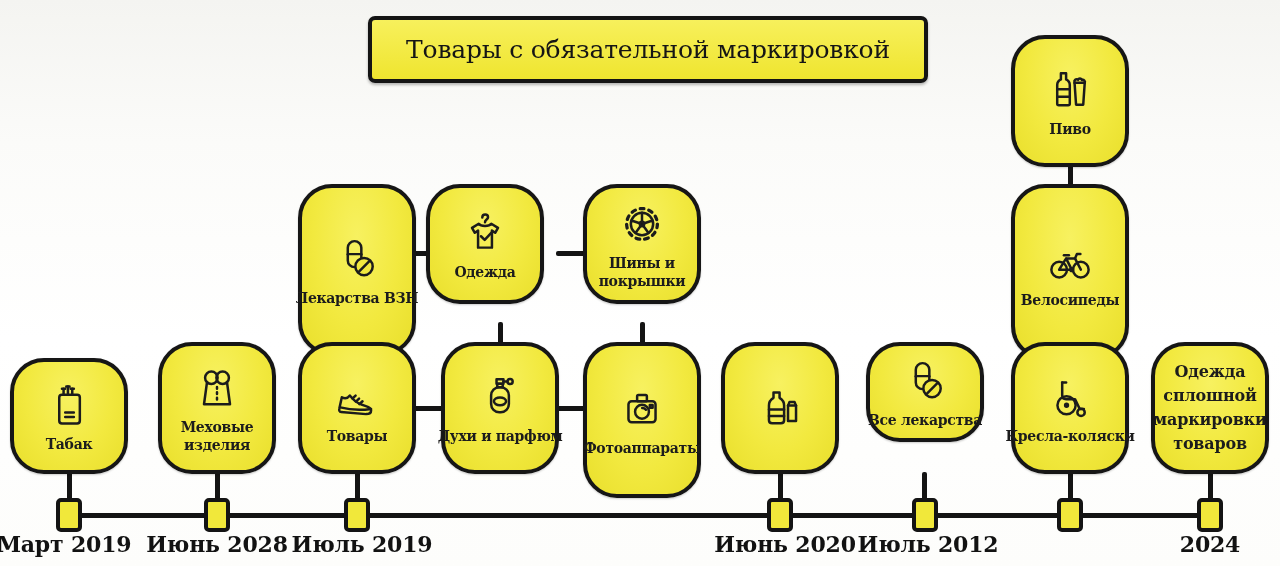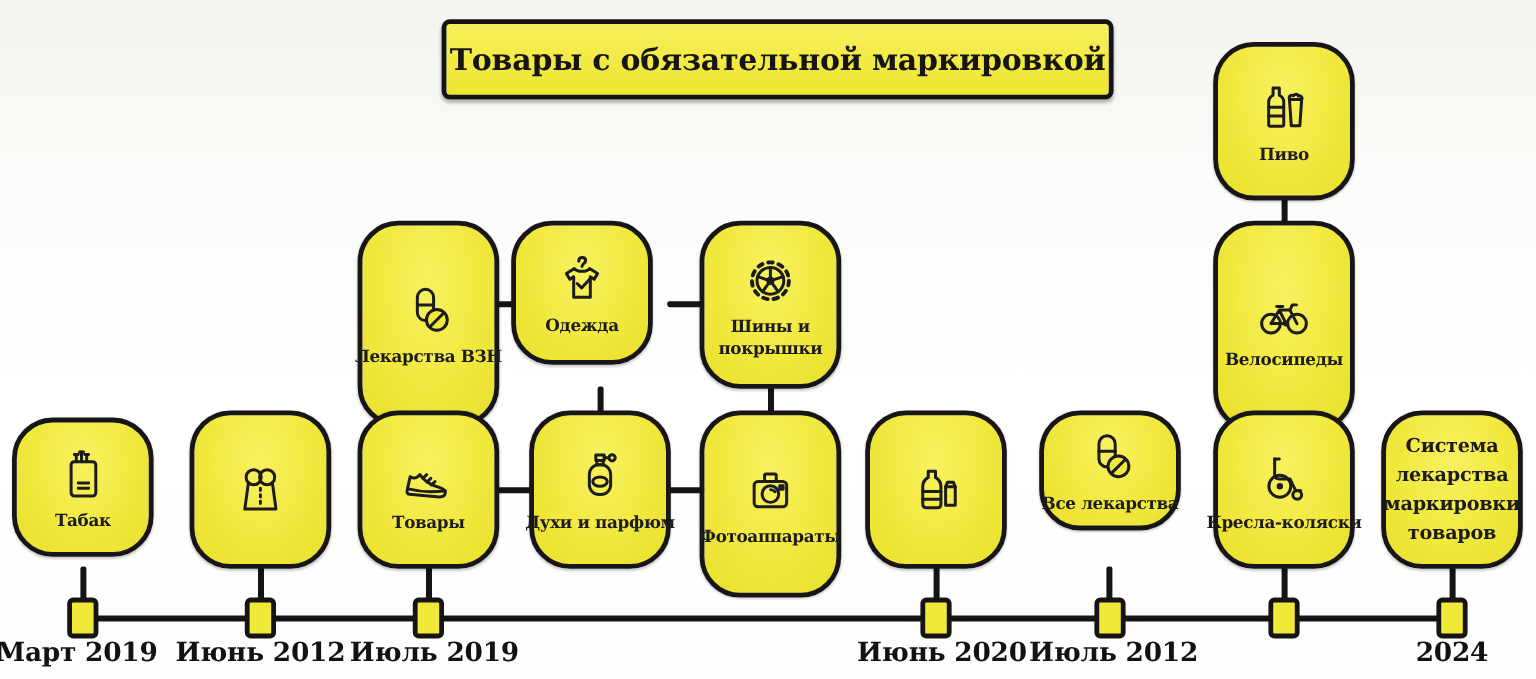--- a/index.html
+++ b/index.html
@@ -6,21 +6,21 @@
   body{
     width:1280px;height:566px;position:relative;overflow:hidden;
     font-family:"DejaVu Serif", serif;
     background:linear-gradient(180deg,#f4f4f1 0%,#fbfbf9 25%,#ffffff 60%,#fdfdfb 100%);
   }
   .title-box{
     position:absolute;left:368px;top:16px;width:560px;height:67px;box-sizing:border-box;
     border:4px solid #141414;border-radius:7px;
     background:linear-gradient(180deg,#f7f05c,#efe52f);
     display:flex;align-items:center;justify-content:center;
-    font-size:25px;font-weight:bold;color:#151515;letter-spacing:-0.2px;
+    font-size:25px;font-weight:normal;color:#151515;letter-spacing:-0.2px;
     box-shadow:0 2px 3px rgba(0,0,0,.28);
   }
   .card{
     position:absolute;width:118px;box-sizing:border-box;
     background:radial-gradient(ellipse at 50% 30%, #f7f160 0%, #f2e93f 55%, #e9df2c 100%);
     border:4px solid #161616;border-radius:34px;
     display:flex;flex-direction:column;align-items:center;justify-content:center;
     gap:5px;padding:24px 3px;
     box-shadow:0 1px 2px rgba(0,0,0,.2);
   }
@@ -72,43 +72,44 @@
 
 <div class="node" style="left:56px"></div>
 <div class="node" style="left:204px"></div>
 <div class="node" style="left:344px"></div>
 <div class="node" style="left:767px"></div>
 <div class="node" style="left:912px"></div>
 <div class="node" style="left:1057px"></div>
 <div class="node" style="left:1197px"></div>
 
 <div class="tl-label" style="left:-26px">Март 2019</div>
-<div class="tl-label" style="left:127px">Июнь 2012</div>
+<div class="tl-label" style="left:127px">Июнь 2028</div>
 <div class="tl-label" style="left:272px">Июль 2019</div>
 <div class="tl-label" style="left:695px">Июнь 2020</div>
 <div class="tl-label" style="left:838px">Июль 2012</div>
 <div class="tl-label" style="left:1120px">2024</div>
 
-<div class="card" style="left:10px;top:348px;height:116px">
+<div class="card" style="left:10px;top:358px;height:116px">
   <svg class="icon" viewBox="0 0 48 48">
     <rect x="15" y="14.5" width="19" height="26.5" rx="2.5"></rect>
     <path d="M19 14.5 V9 M23 14.5 V7 M27 14.5 V9"></path>
     <path d="M17.5 9 h3 M21.5 7 h3 M25.5 9 h3"></path>
     <path d="M20.5 31 h8 M20.5 35 h8"></path>
   </svg>
   <div class="label one-line">Табак</div>
 </div>
 
 <div class="card" style="left:158px;top:342px;height:132px">
   <svg class="icon" viewBox="0 0 48 48">
     <circle cx="18.8" cy="14.5" r="5.8"></circle>
     <circle cx="29.2" cy="14.5" r="5.8"></circle>
     <path d="M14.8 18.5 L12 39 H36 L33.2 18.5"></path>
     <path d="M24 23 v1.6 M24 28 v1.6 M24 33 v1.6"></path>
   </svg>
+  <div class="label">Меховые изделия</div>
 </div>
 
 <div class="card" style="left:298px;top:184px;height:172px">
   <svg class="icon" viewBox="0 0 48 48">
     <rect x="15.5" y="7.5" width="12.5" height="24" rx="6.2"></rect>
     <path d="M15.5 19.5 h12.5"></path>
     <circle cx="30.5" cy="31" r="8" style="fill:#f2e93f"></circle>
     <path d="M25.8 35.7 L35.2 26.3"></path>
   </svg>
   <div class="label one-line">Лекарства ВЗН</div>
@@ -116,21 +117,21 @@
 
 <div class="card" style="left:426px;top:184px;height:120px">
   <svg class="icon" viewBox="0 0 48 48">
     <path d="M21.5 9.8 c0 -1.8 1.2 -2.8 2.7 -2.8 c1.5 0 2.6 1 2.6 2.4 c0 2.2 -2.8 2 -2.8 4.6"></path>
     <path d="M18.2 15.5 L12 19.3 L14.6 23.8 L17.6 21.8 V37.5 H30.4 V21.8 L33.4 23.8 L36 19.3 L29.8 15.5 C27.8 18.3 20.2 18.3 18.2 15.5 Z"></path>
     <path d="M20.3 27 l3.4 3.4 L30 23.6"></path>
   </svg>
   <div class="label one-line">Одежда</div>
 </div>
 
-<div class="card" style="left:583px;top:184px;height:140px">
+<div class="card" style="left:583px;top:184px;height:120px">
   <svg class="icon" viewBox="0 0 48 48">
     <circle cx="24" cy="24" r="14.2" stroke-dasharray="3.5 4.6" style="stroke-width:3"></circle>
     <circle cx="24" cy="24" r="10.3"></circle>
     <path d="M24 24 V13.7 M24 24 L33.8 20.8 M24 24 L30 32.3 M24 24 L18 32.3 M24 24 L14.2 20.8"></path>
     <circle cx="24" cy="24" r="2" style="fill:#181818"></circle>
   </svg>
   <div class="label">Шины и покрышки</div>
 </div>
 
 <div class="card" style="left:298px;top:342px;height:132px">
@@ -212,14 +213,14 @@
     <path d="M16.8 10.6 V22.6 c0 2.2 1.4 3.4 3.6 3.4 H28.6 l4.2 8.6"></path>
     <path d="M32.8 35 h4"></path>
     <circle cx="20.8" cy="31.6" r="8.4"></circle>
     <circle cx="20.8" cy="31.6" r="1.3" style="fill:#181818"></circle>
     <circle cx="34.2" cy="38.2" r="3.4"></circle>
   </svg>
   <div class="label one-line">Кресла-коляски</div>
 </div>
 
 <div class="card" style="left:1151px;top:342px;height:132px">
-  <div class="label sys-label">Система лекарства маркировки товаров</div>
+  <div class="label sys-label">Одежда сплошной маркировки товаров</div>
 </div>
 
 </body></html>

